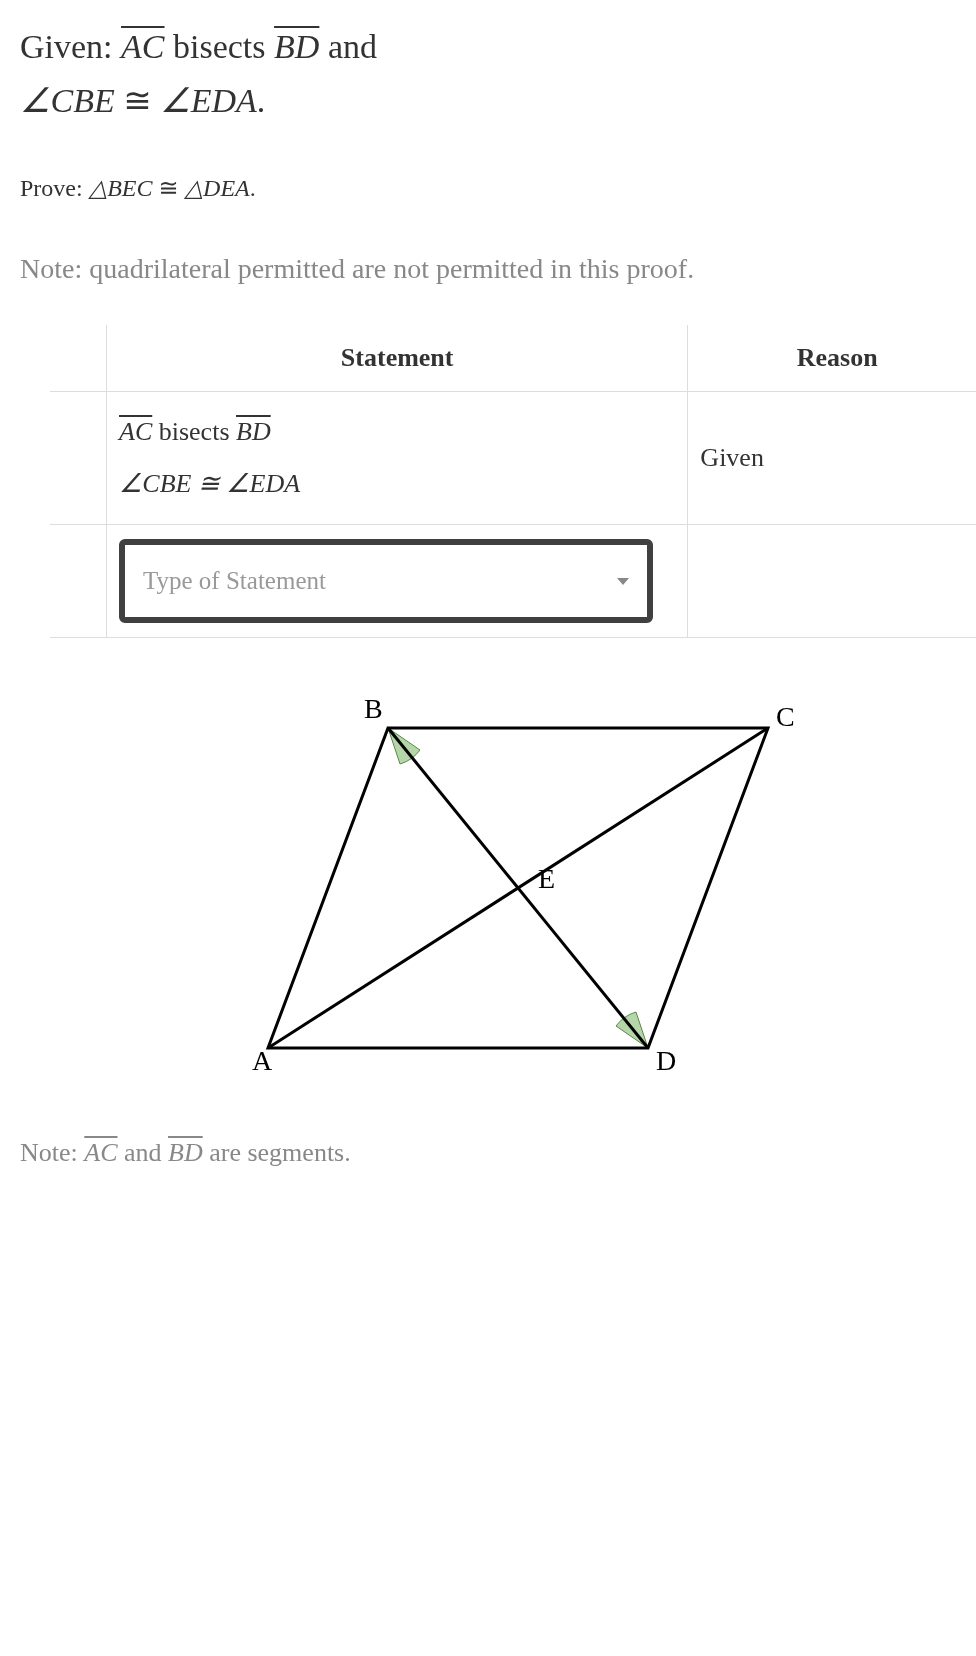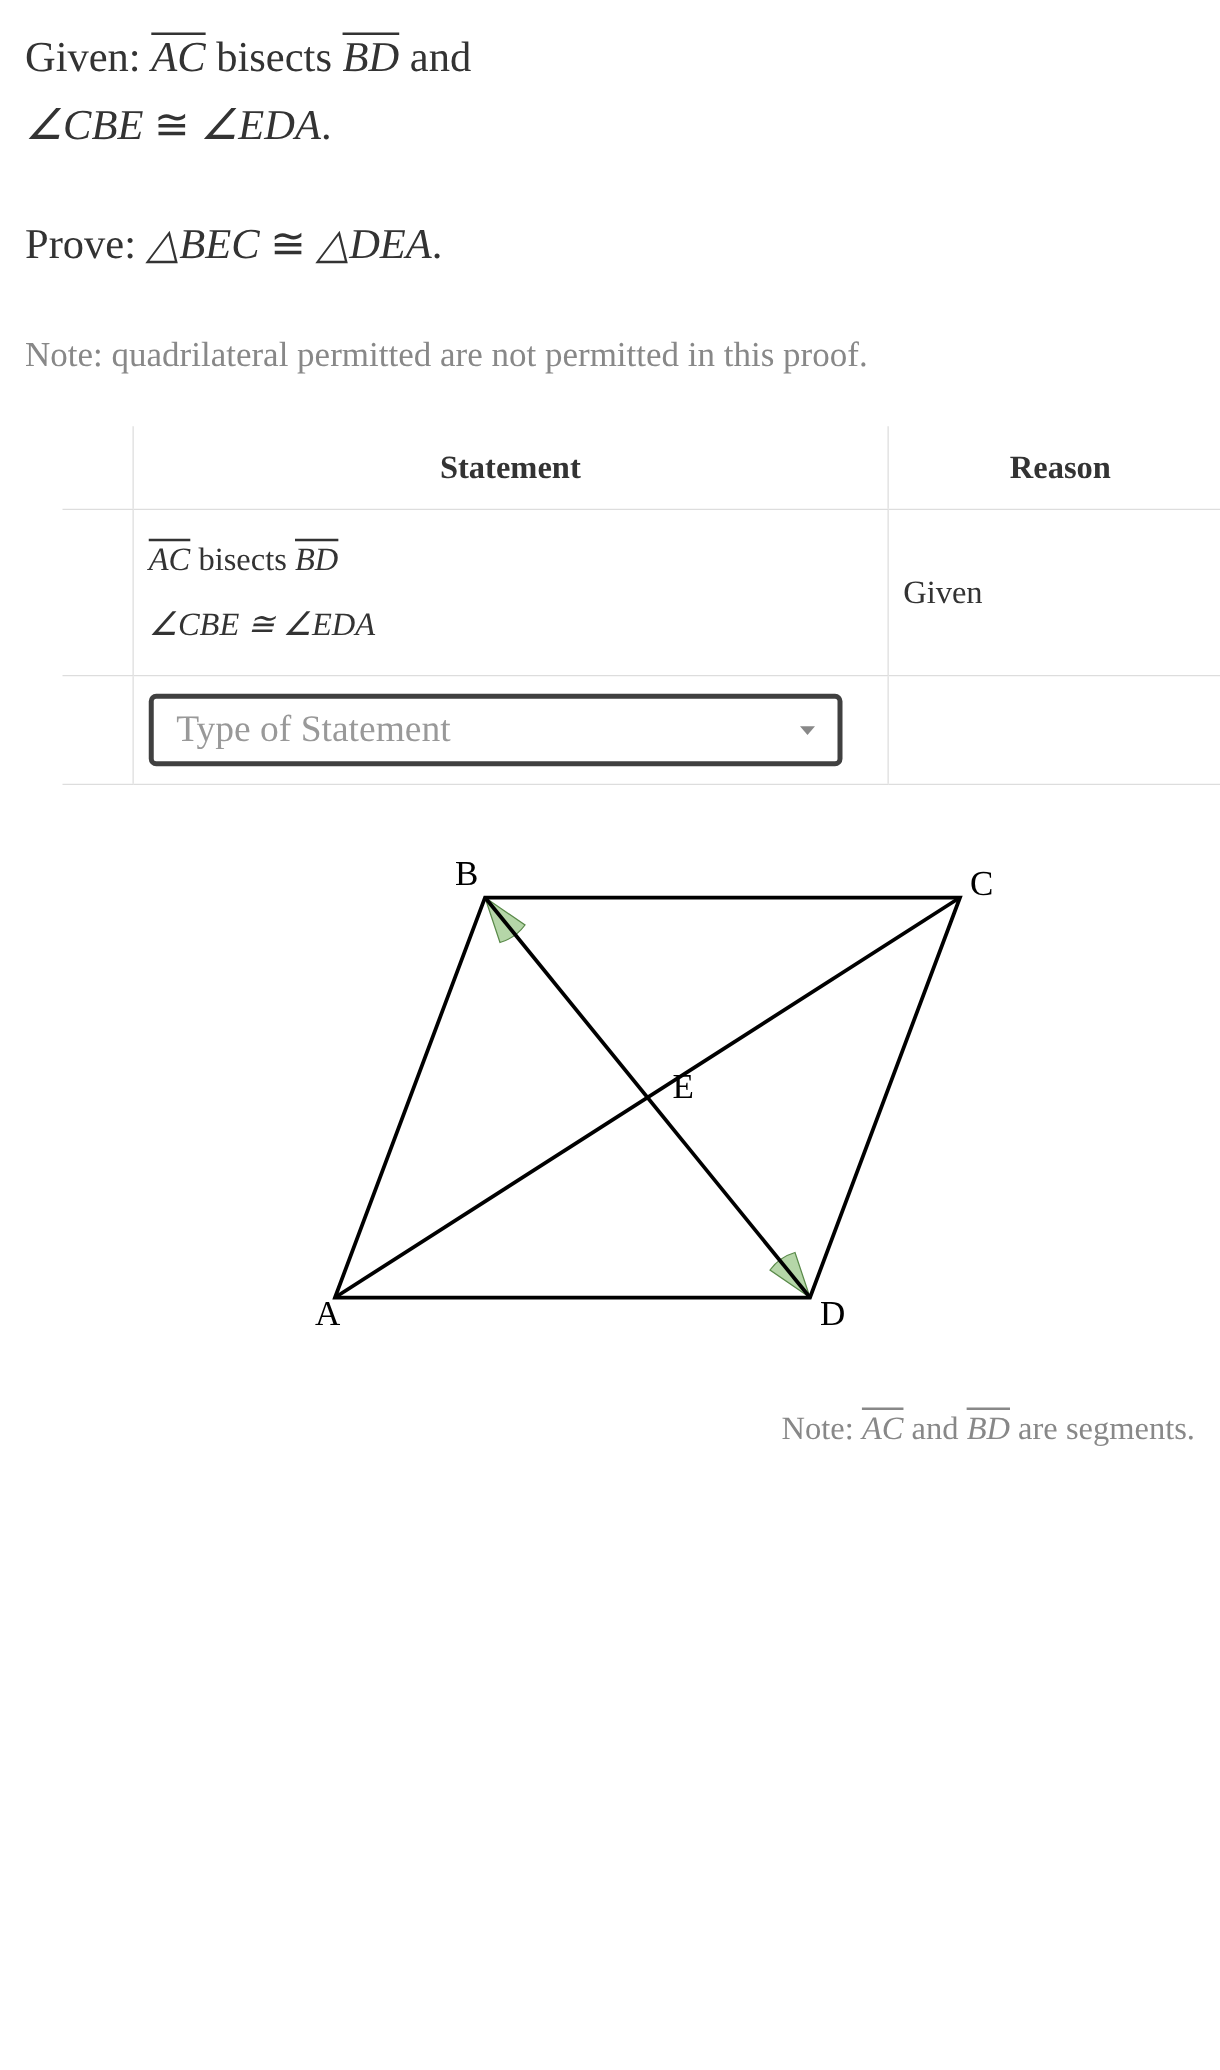--- a/index.html
+++ b/index.html
@@ -9,21 +9,21 @@
     background: #fff;
     width: 976px;
     padding: 20px 20px 40px 20px;
   }
   .problem-text {
     font-size: 34px;
     line-height: 1.6;
     margin-bottom: 40px;
   }
   .prove-text {
-    font-size: 34px;
+    font-size: 24px;
     line-height: 1.6;
     margin-top: 40px;
     margin-bottom: 35px;
   }
   .note-text {
     font-size: 28px;
     color: #888;
     line-height: 1.9;
     margin-bottom: 30px;
   }
@@ -60,48 +60,48 @@
     border-bottom: 1px solid #ddd;
     border-left: 1px solid #ddd;
     vertical-align: middle;
     font-family: 'Times New Roman', serif;
   }
   .proof-table td:first-child { border-left: none; width: 30px; color: #777; font-size: 20px; }
   .stmt-cell { text-align: left; line-height: 2.0; }
   .reason-cell { text-align: left; padding-left: 20px; }
   
   .dropdown {
-    border: 4px solid #404040;
+    border: 6px solid #404040;
     border-radius: 6px;
-    padding: 8px 18px;
+    padding: 22px 18px;
     width: 96%;
     display: flex;
     justify-content: space-between;
     align-items: center;
     color: #999;
-    font-size: 30px;
+    font-size: 25px;
     background: #fff;
     cursor: pointer;
     font-family: Georgia, serif;
   }
   .dropdown .caret {
     border-left: 6px solid transparent;
     border-right: 6px solid transparent;
     border-top: 7px solid #888;
     width: 0; height: 0;
   }
   
   .diagram {
     margin: 50px auto 30px auto;
     display: block;
   }
   .bottom-note {
     font-size: 26px;
     color: #888;
-    text-align: right;
+    text-align: left;
     margin-top: 14px;
   }
 </style>
 </head>
 <body>
 
 <div class="problem-text">
   <span>Given: </span><span class="overline">AC</span><span> bisects </span><span class="overline">BD</span><span> and</span><br>
   <span class="mathit"><span>∠</span><span>CBE</span></span><span class="cong"> ≅ </span><span class="mathit"><span>∠</span><span>EDA</span></span><span>.</span>
 </div>

